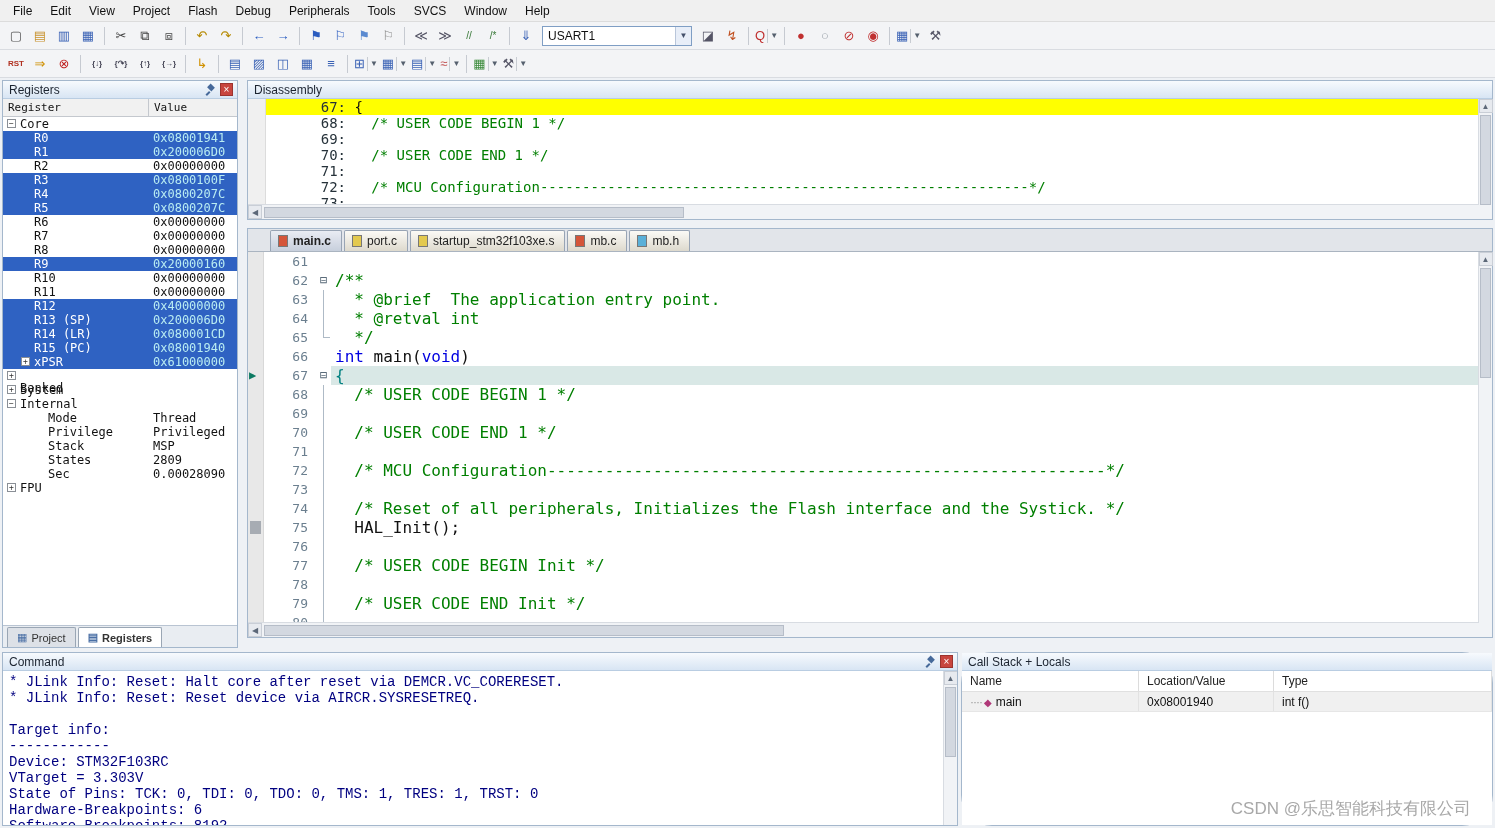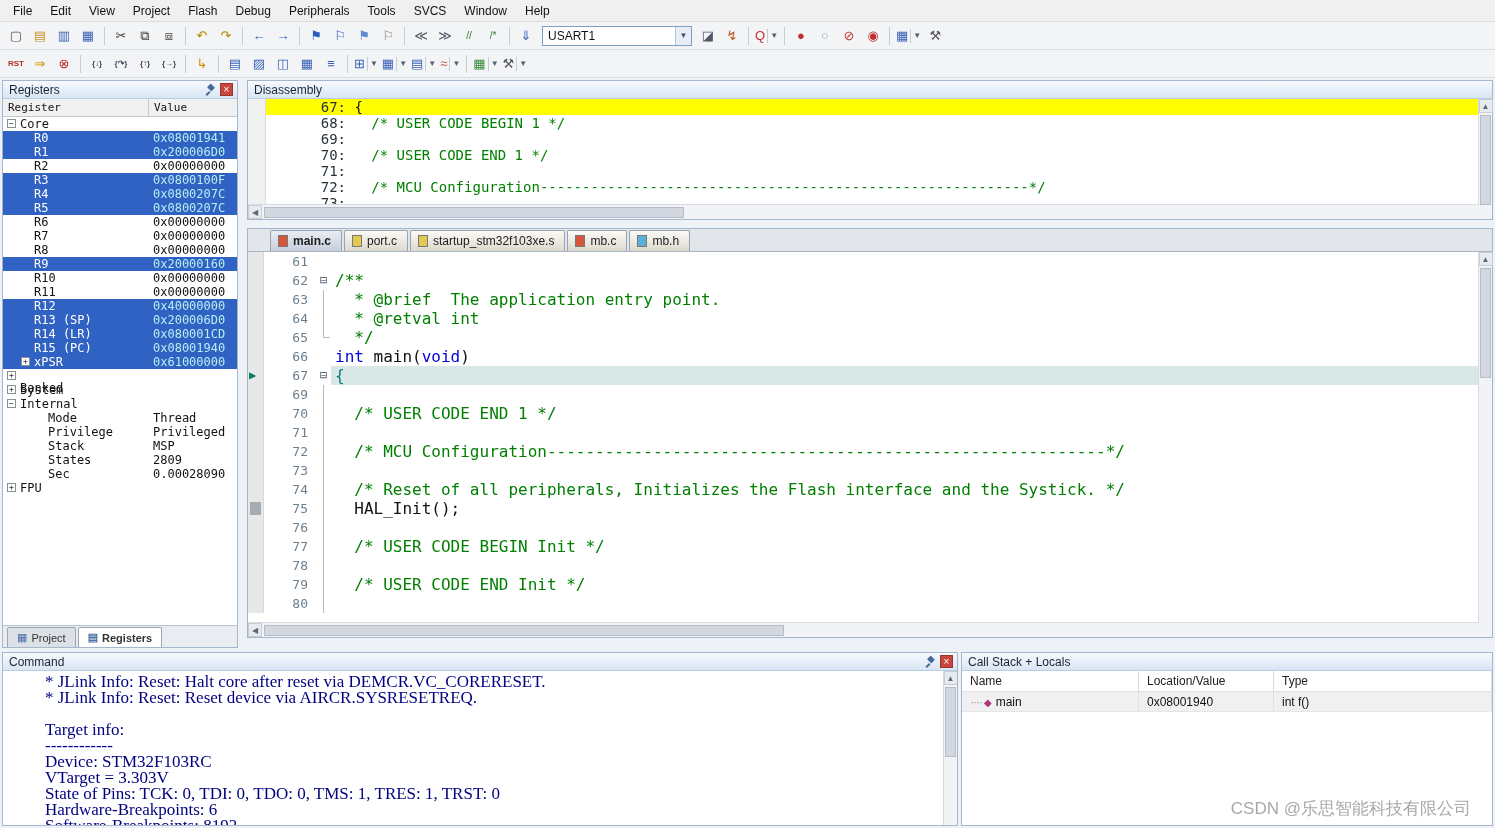--- a/index.html
+++ b/index.html
@@ -87,24 +87,24 @@
   
   .hscroll{flex:0 0 14px;background:#f1f3f6;border-top:1px solid #d8dce2;display:flex;align-items:center;}
   .sb-btn{width:14px;height:14px;display:flex;align-items:center;justify-content:center;font-size:8px;color:#5c6878;background:#e7eaef;border:1px solid #c9ced6;}
   .sb-thumb-h{width:130px;height:11px;background:#d3d8e0;border:1px solid #b6bdc8;margin-left:2px;}
   .sb-thumb-v{width:11px;height:40px;background:#d3d8e0;border:1px solid #b6bdc8;margin-top:2px;}
   .vs-wrap{position:absolute;right:0;width:14px;display:flex;flex-direction:column;align-items:center;background:#f1f3f6;border-left:1px solid #d8dce2;}
 
   
   .command-panel{left:2px;top:652px;width:956px;height:174px;}
   .cmd-body{position:relative;flex:1;overflow:hidden;background:#fff;}
-  .cmd-lines{position:absolute;left:0;top:0;right:14px;bottom:0;padding:3px 6px;font-family:Liberation Serif, serif;font-size:17px;line-height:16px;color:#000080;white-space:pre;overflow:hidden;margin-left:36px;}
-
-  
-  .callstack-panel{left:961px;top:652px;width:532px;height:174px;}
+  .cmd-lines{position:absolute;left:0;top:0;right:14px;bottom:0;padding:3px 6px;font-family:Liberation Mono, monospace;font-size:14px;line-height:16px;color:#000080;white-space:pre;overflow:hidden;}
+
+  
+  .callstack-panel{left:961px;top:652px;width:532px;height:174px;border-radius:31px;}
   .cs-table{flex:1;background:#fff;overflow:hidden;font-size:12px;}
   .cs-hrow{display:flex;height:21px;line-height:20px;border-bottom:1px solid #e0e0e0;color:#222;}
   .cs-hcell{padding-left:8px;border-right:1px solid #dcdcdc;}
   .cs-c1{width:177px;}
   .cs-c2{width:135px;}
   .cs-c3{flex:1;}
   .cs-row{display:flex;height:20px;line-height:20px;background:#f0f0f0;border-bottom:1px solid #e6e6e6;}
   .cs-cell{padding-left:8px;border-right:1px solid #e2e2e2;overflow:hidden;white-space:nowrap;}
   .cs-connector{color:#9a9a9a;letter-spacing:-1px;}
   .cs-diamond{color:#b03878;font-size:10px;margin:0 4px 0 2px;}
@@ -494,20 +494,21 @@
         </span>
       </div>
     <div class="ed-body" id="ed-body">
         <div class="ed-row"><span class="ed-m1"></span><span class="ed-ln">61</span><span class="ed-fold"></span><span class="ed-code"></span></div>
         <div class="ed-row"><span class="ed-m1"></span><span class="ed-ln">62</span><span class="ed-fold">⊟</span><span class="ed-code"><span class="tok-c">/**</span></span></div>
         <div class="ed-row"><span class="ed-m1"></span><span class="ed-ln">63</span><span class="ed-fold fline"></span><span class="ed-code"><span class="tok-c">  * @brief  The application entry point.</span></span></div>
         <div class="ed-row"><span class="ed-m1"></span><span class="ed-ln">64</span><span class="ed-fold fline"></span><span class="ed-code"><span class="tok-c">  * @retval int</span></span></div>
         <div class="ed-row"><span class="ed-m1"></span><span class="ed-ln">65</span><span class="ed-fold fcorner"></span><span class="ed-code"><span class="tok-c">  */</span></span></div>
         <div class="ed-row"><span class="ed-m1"></span><span class="ed-ln">66</span><span class="ed-fold"></span><span class="ed-code"><span class="tok-k">int</span><span class="tok-t"> main(</span><span class="tok-k">void</span><span class="tok-t">)</span></span></div>
         <div class="ed-row"><span class="ed-m1"><span class="cur-arrow">▶</span></span><span class="ed-ln">67</span><span class="ed-fold">⊟</span><span class="ed-code cur"><span class="tok-b">{</span></span></div>
+        <div class="ed-row"><span class="ed-m1"></span><span class="ed-ln">68</span><span class="ed-fold fline"></span><span class="ed-code"><span class="tok-c">  /* USER CODE BEGIN 1 */</span></span></div>
         <div class="ed-row"><span class="ed-m1"></span><span class="ed-ln">69</span><span class="ed-fold fline"></span><span class="ed-code"></span></div>
         <div class="ed-row"><span class="ed-m1"></span><span class="ed-ln">70</span><span class="ed-fold fline"></span><span class="ed-code"><span class="tok-c">  /* USER CODE END 1 */</span></span></div>
         <div class="ed-row"><span class="ed-m1"></span><span class="ed-ln">71</span><span class="ed-fold fline"></span><span class="ed-code"></span></div>
         <div class="ed-row"><span class="ed-m1"></span><span class="ed-ln">72</span><span class="ed-fold fline"></span><span class="ed-code"><span class="tok-c">  /* MCU Configuration----------------------------------------------------------*/</span></span></div>
         <div class="ed-row"><span class="ed-m1"></span><span class="ed-ln">73</span><span class="ed-fold fline"></span><span class="ed-code"></span></div>
         <div class="ed-row"><span class="ed-m1"></span><span class="ed-ln">74</span><span class="ed-fold fline"></span><span class="ed-code"><span class="tok-c">  /* Reset of all peripherals, Initializes the Flash interface and the Systick. */</span></span></div>
         <div class="ed-row"><span class="ed-m1"><span class="code-block-marker"></span></span><span class="ed-ln">75</span><span class="ed-fold fline"></span><span class="ed-code"><span class="tok-t">  HAL_Init();</span></span></div>
         <div class="ed-row"><span class="ed-m1"></span><span class="ed-ln">76</span><span class="ed-fold fline"></span><span class="ed-code"></span></div>
         <div class="ed-row"><span class="ed-m1"></span><span class="ed-ln">77</span><span class="ed-fold fline"></span><span class="ed-code"><span class="tok-c">  /* USER CODE BEGIN Init */</span></span></div>
         <div class="ed-row"><span class="ed-m1"></span><span class="ed-ln">78</span><span class="ed-fold fline"></span><span class="ed-code"></span></div>

